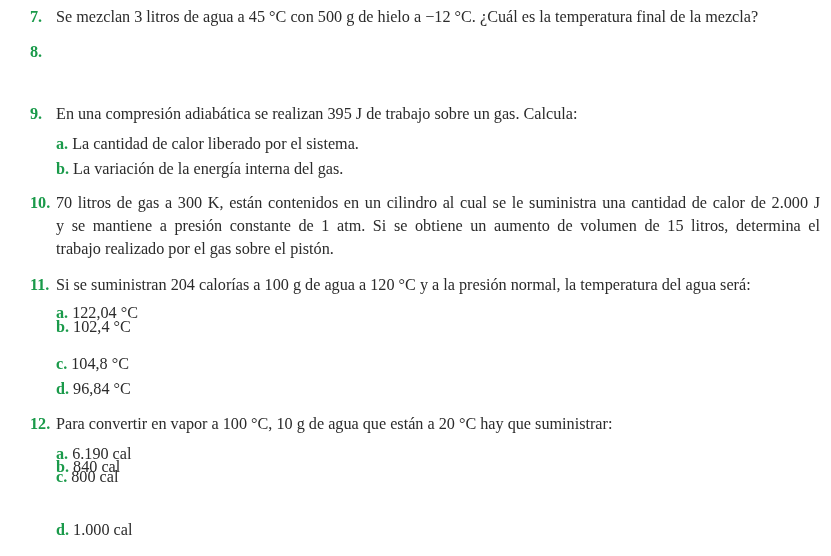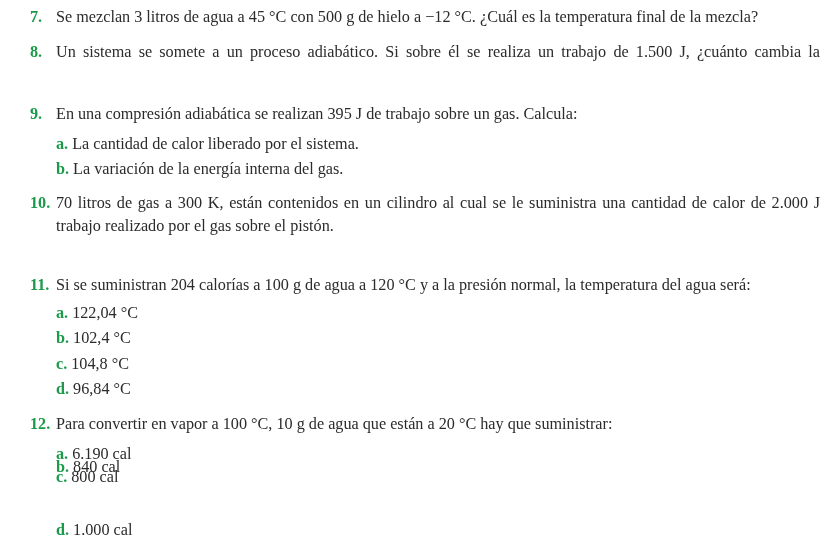--- a/index.html
+++ b/index.html
@@ -52,51 +52,51 @@
 <body>
 
 <div class="q" style="top:6px;">
   <span class="num">7.</span>
   <span class="body">Se mezclan 3 litros de agua a 45 °C con 500 g de hielo a −12 °C. ¿Cuál es la temperatura final de la mezcla?</span>
 </div>
 
 <div class="q" style="top:41px;">
   <span class="num">8.</span>
   <span class="body">
-    <span style="display:block;" class="justify-last">Un sistema se somete a un proceso adiabático. Si sobre él se realiza un trabajo de 1.500 J, ¿cuánto cambia la</span>
   </span>
 </div>
 
 <div class="q" style="top:103px;">
   <span class="num">9.</span>
   <span class="body">En una compresión adiabática se realizan 395 J de trabajo sobre un gas. Calcula:</span>
 </div>
 <div class="opt" style="top:133px;text-align:right;">
   <span class="lbl">a.</span><span>La cantidad de calor liberado por el sistema.</span>
 </div>
 <div class="opt" style="top:158px;">
   <span class="lbl">b.</span><span>La variación de la energía interna del gas.</span>
 </div>
 
 <div class="q" style="top:192px;">
   <span class="num">10.</span>
   <span class="body">
     <span style="display:block;" class="justify-last">70 litros de gas a 300 K, están contenidos en un cilindro al cual se le suministra una cantidad de calor de 2.000 J</span>
+    <span style="display:block;" class="justify-last">y se mantiene a presión constante de 1 atm. Si se obtiene un aumento de volumen de 15 litros, determina el</span>
     <span style="display:block;">trabajo realizado por el gas sobre el pistón.</span>
   </span>
 </div>
 
 <div class="q" style="top:274px;">
   <span class="num">11.</span>
   <span class="body">Si se suministran 204 calorías a 100 g de agua a 120 °C y a la presión normal, la temperatura del agua será:</span>
 </div>
 <div class="opt" style="top:302px;">
   <span class="lbl">a.</span><span>122,04 °C</span>
 </div>
-<div class="opt" style="top:327px;">
+<div class="opt" style="top:316px;">
   <span class="lbl">b.</span><span>102,4 °C</span>
 </div>
 <div class="opt" style="top:353px;">
   <span class="lbl">c.</span><span>104,8 °C</span>
 </div>
 <div class="opt" style="top:378px;">
   <span class="lbl">d.</span><span>96,84 °C</span>
 </div>
 
 <div class="q" style="top:413px;">

